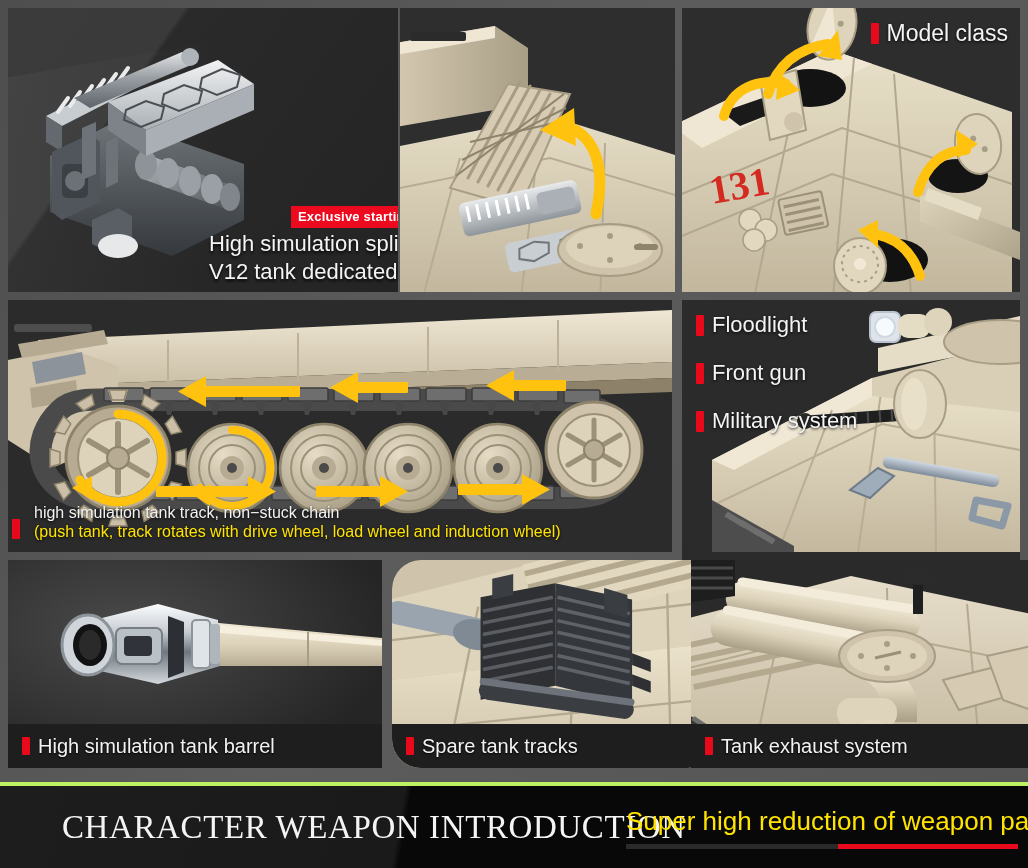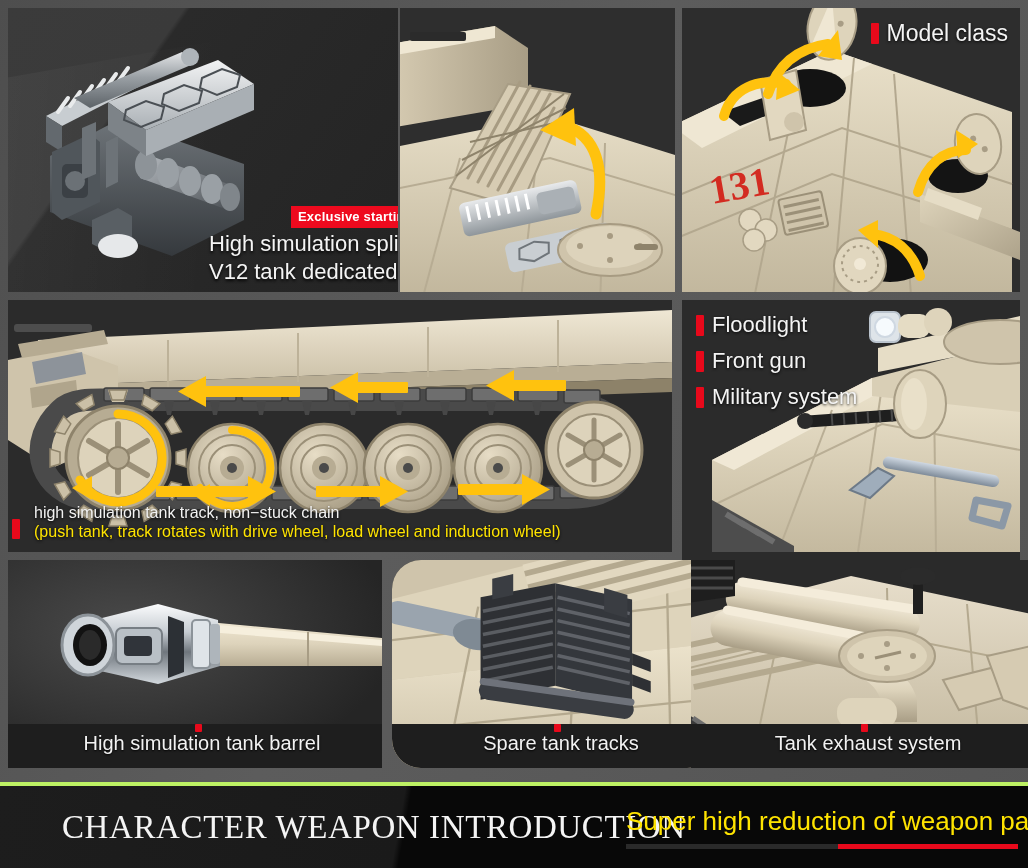--- a/index.html
+++ b/index.html
@@ -23,21 +23,21 @@
     overflow:hidden;
   }
   .panel .photo{position:absolute;inset:0;}
 
   
   .redbar{
     display:inline-block;width:8px;height:21px;background:#e8091b;
     margin-right:8px;vertical-align:-3px;flex:0 0 8px;border-radius:1px;
   }
   .redbar.sm{height:18px;width:7px;}
-  .bullets{position:absolute;display:flex;flex-direction:column;gap:10px;}
+  .bullets{position:absolute;display:flex;flex-direction:column;gap:22px;}
   .bullets .row{display:flex;align-items:center;color:#f4f4f4;font-size:22px;
     text-shadow:0 1px 3px rgba(0,0,0,.9);white-space:nowrap;}
 
   
   #p-engine{left:8px;top:8px;width:390px;height:284px;
     background:#2b2b2b;}
   #p-engine .bgwedge{position:absolute;inset:0;
     background:linear-gradient(125deg,#3b3b3b 0%,#3a3a3a 30%,#2a2a2a 31%,#242424 100%);}
   #p-engine .bgwedge2{position:absolute;left:-30px;top:40px;width:420px;height:300px;
     background:linear-gradient(104deg,rgba(255,255,255,.05) 0%,rgba(255,255,255,0) 55%);
@@ -75,21 +75,21 @@
   
   #p-light{left:682px;top:300px;width:338px;height:268px;background:#2b2b2b;}
   #p-light .bullets{left:14px;top:12px;}
 
   
   #p-barrel{left:8px;top:560px;width:374px;height:208px;background:#2b2b2b;}
   #p-spare{left:392px;top:560px;width:324px;height:208px;background:#2b2b2b;border-radius:29px;}
   #p-exhaust{left:680px;top:560px;width:340px;height:208px;background:#2b2b2b;margin-left:11px;}
   .capbar{
     position:absolute;left:0;right:0;bottom:0;height:44px;
-    background:#1e1e1e;display:flex;align-items:center;padding-left:14px;flex-direction:column;
+    background:#1e1e1e;display:flex;align-items:center;padding-left:14px;
   }
   .capbar span.txt{color:#f2f2f2;font-size:20px;text-shadow:0 1px 2px #000;white-space:nowrap;}
 
   
   #banner{
     position:absolute;left:0;right:0;bottom:0;height:86px;
     background:#080808;border-top:4px solid #bef264;
     overflow:hidden;
   }
   #banner .wedge{position:absolute;left:0;top:0;width:640px;height:100%;

